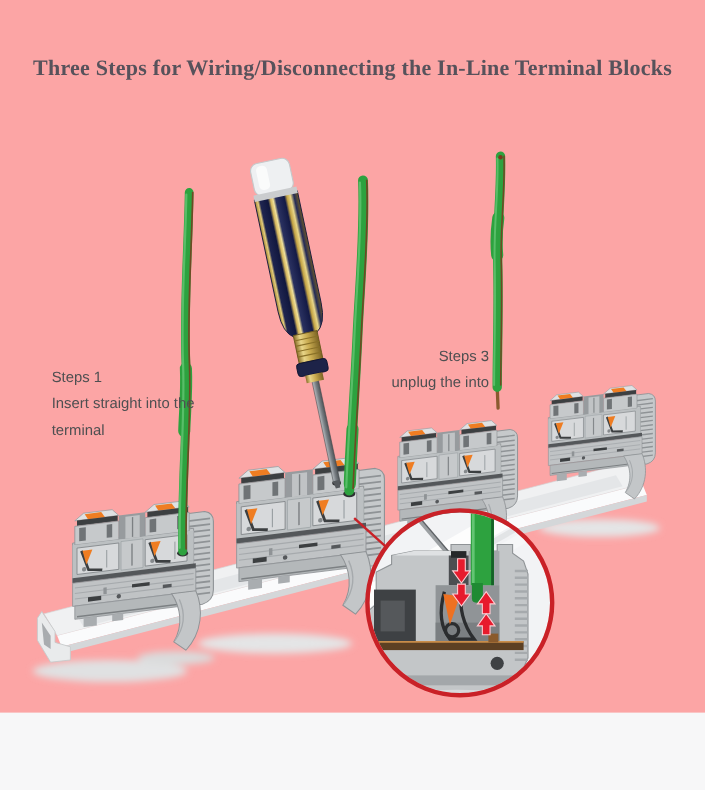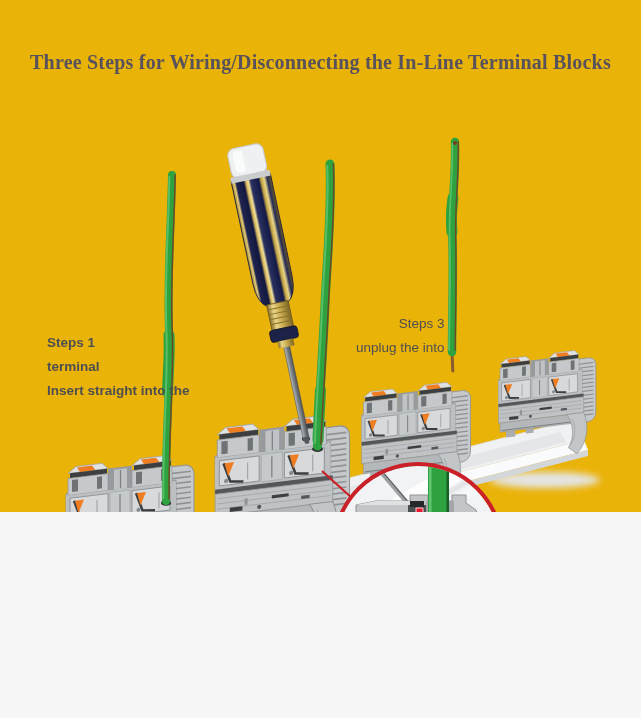--- a/index.html
+++ b/index.html
@@ -1,16 +1,16 @@
 <!DOCTYPE html>
 <html><head>
 <meta charset="utf-8">
 <style>
   html,body{margin:0;padding:0;background:#f7f7f8;}
-  .stage{position:relative;width:641px;height:512px;background:#eab308;overflow:hidden;
+  .stage{position:relative;width:641px;height:648px;background:#fca5a5;overflow:hidden;
          font-family:"Liberation Sans",sans-serif;}
   .stage svg{position:absolute;left:0;top:0;}
   .title{position:absolute;top:50px;left:0;width:641px;margin:0;text-align:center;
          font-family:"Liberation Serif",serif;font-weight:700;font-size:20px;line-height:1.25;
          color:#57525b;letter-spacing:.2px;}
   .step{position:absolute;font-size:13.5px;line-height:24px;color:#4e4f51;}
 </style>
 </head>
 <body>
 
@@ -232,24 +232,24 @@
     <line x1="236" y1="316" x2="258" y2="316" stroke="#8a7128" stroke-width="1"></line>
     <line x1="236" y1="321" x2="258" y2="321" stroke="#8a7128" stroke-width="1"></line>
     <line x1="236" y1="326" x2="258" y2="326" stroke="#8a7128" stroke-width="1"></line>
     <rect x="233" y="332" width="28" height="12" rx="3" fill="#1d2348" stroke="#0e1330" stroke-width="0.8"></rect>
     <rect x="239" y="344" width="16" height="7" fill="url(#sdf)"></rect>
   </g>
 </svg>
 
 <h1 class="title">Three Steps for Wiring/Disconnecting the In-Line Terminal Blocks</h1>
 
-<div class="step" style="left:47px;top:331px;font-weight:bold;">
+<div class="step" style="left:47px;top:331px;">
   <div>Steps 1</div>
+  <div>Insert straight into the</div>
   <div>terminal</div>
-  <div>Insert straight into the</div>
 </div>
 
 
 <div class="step" style="left:356px;top:312px;text-align:right;">
   <div>Steps 3</div>
   <div>unplug the into</div>
 </div>
 
 </div>
 

